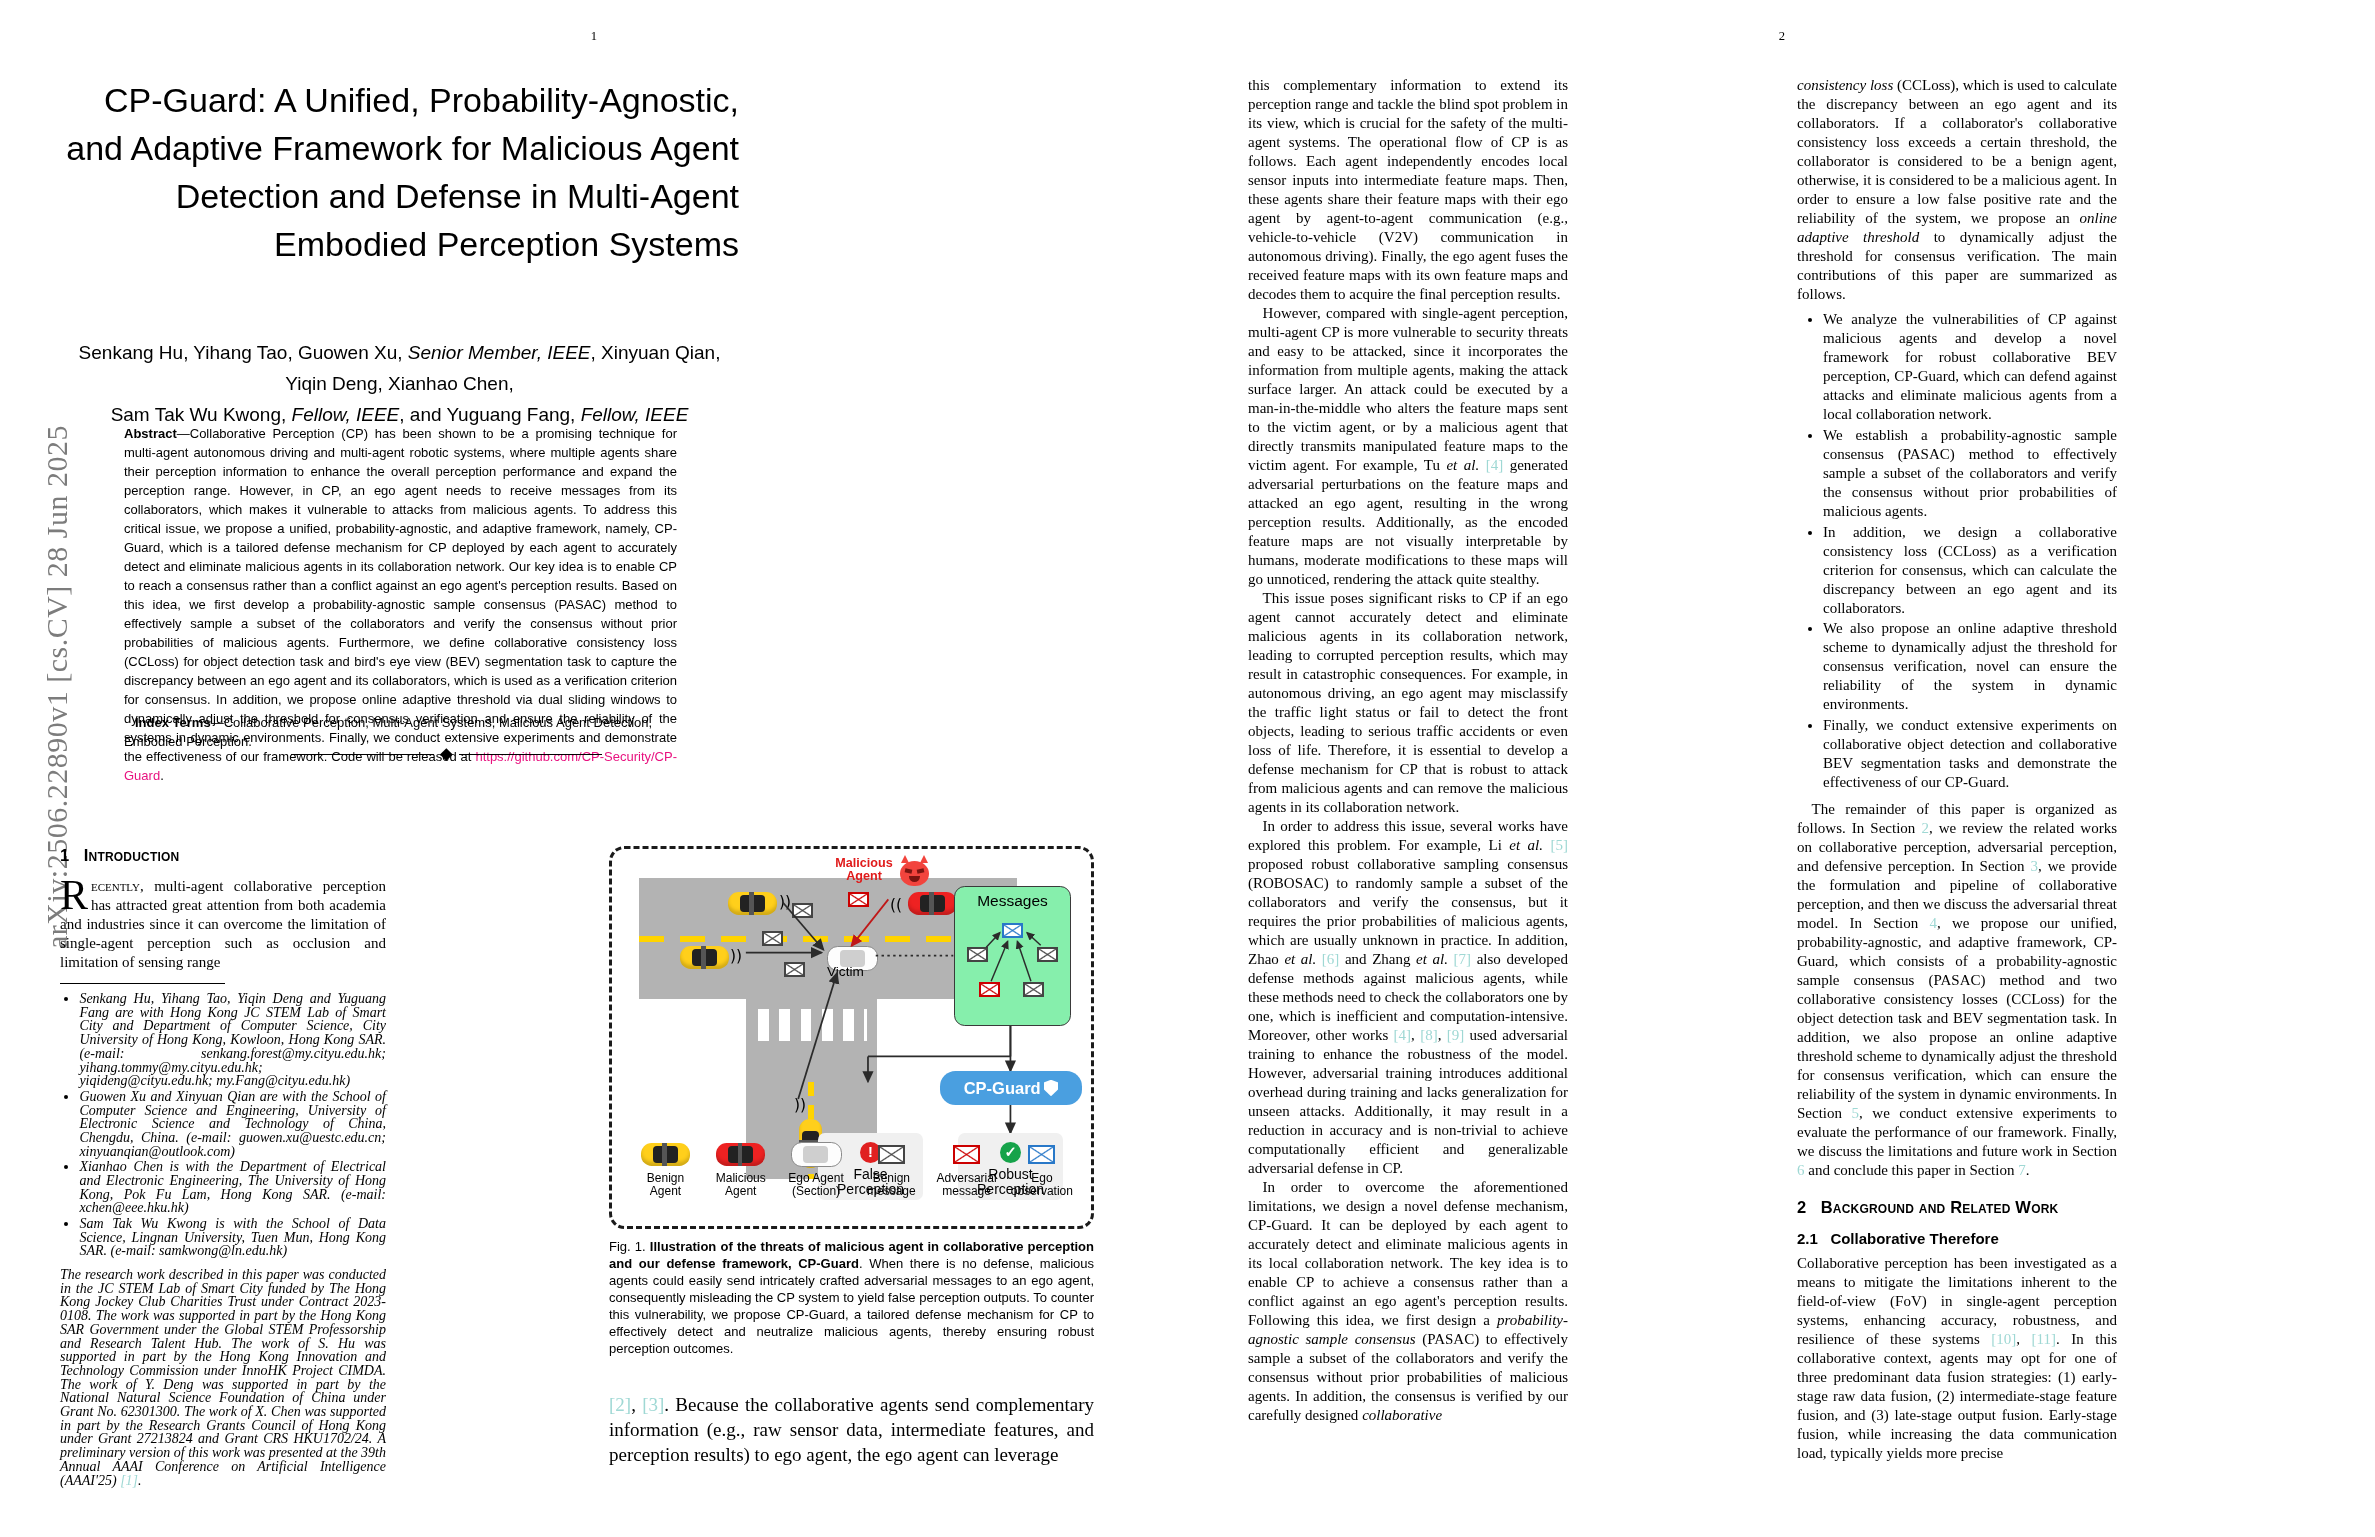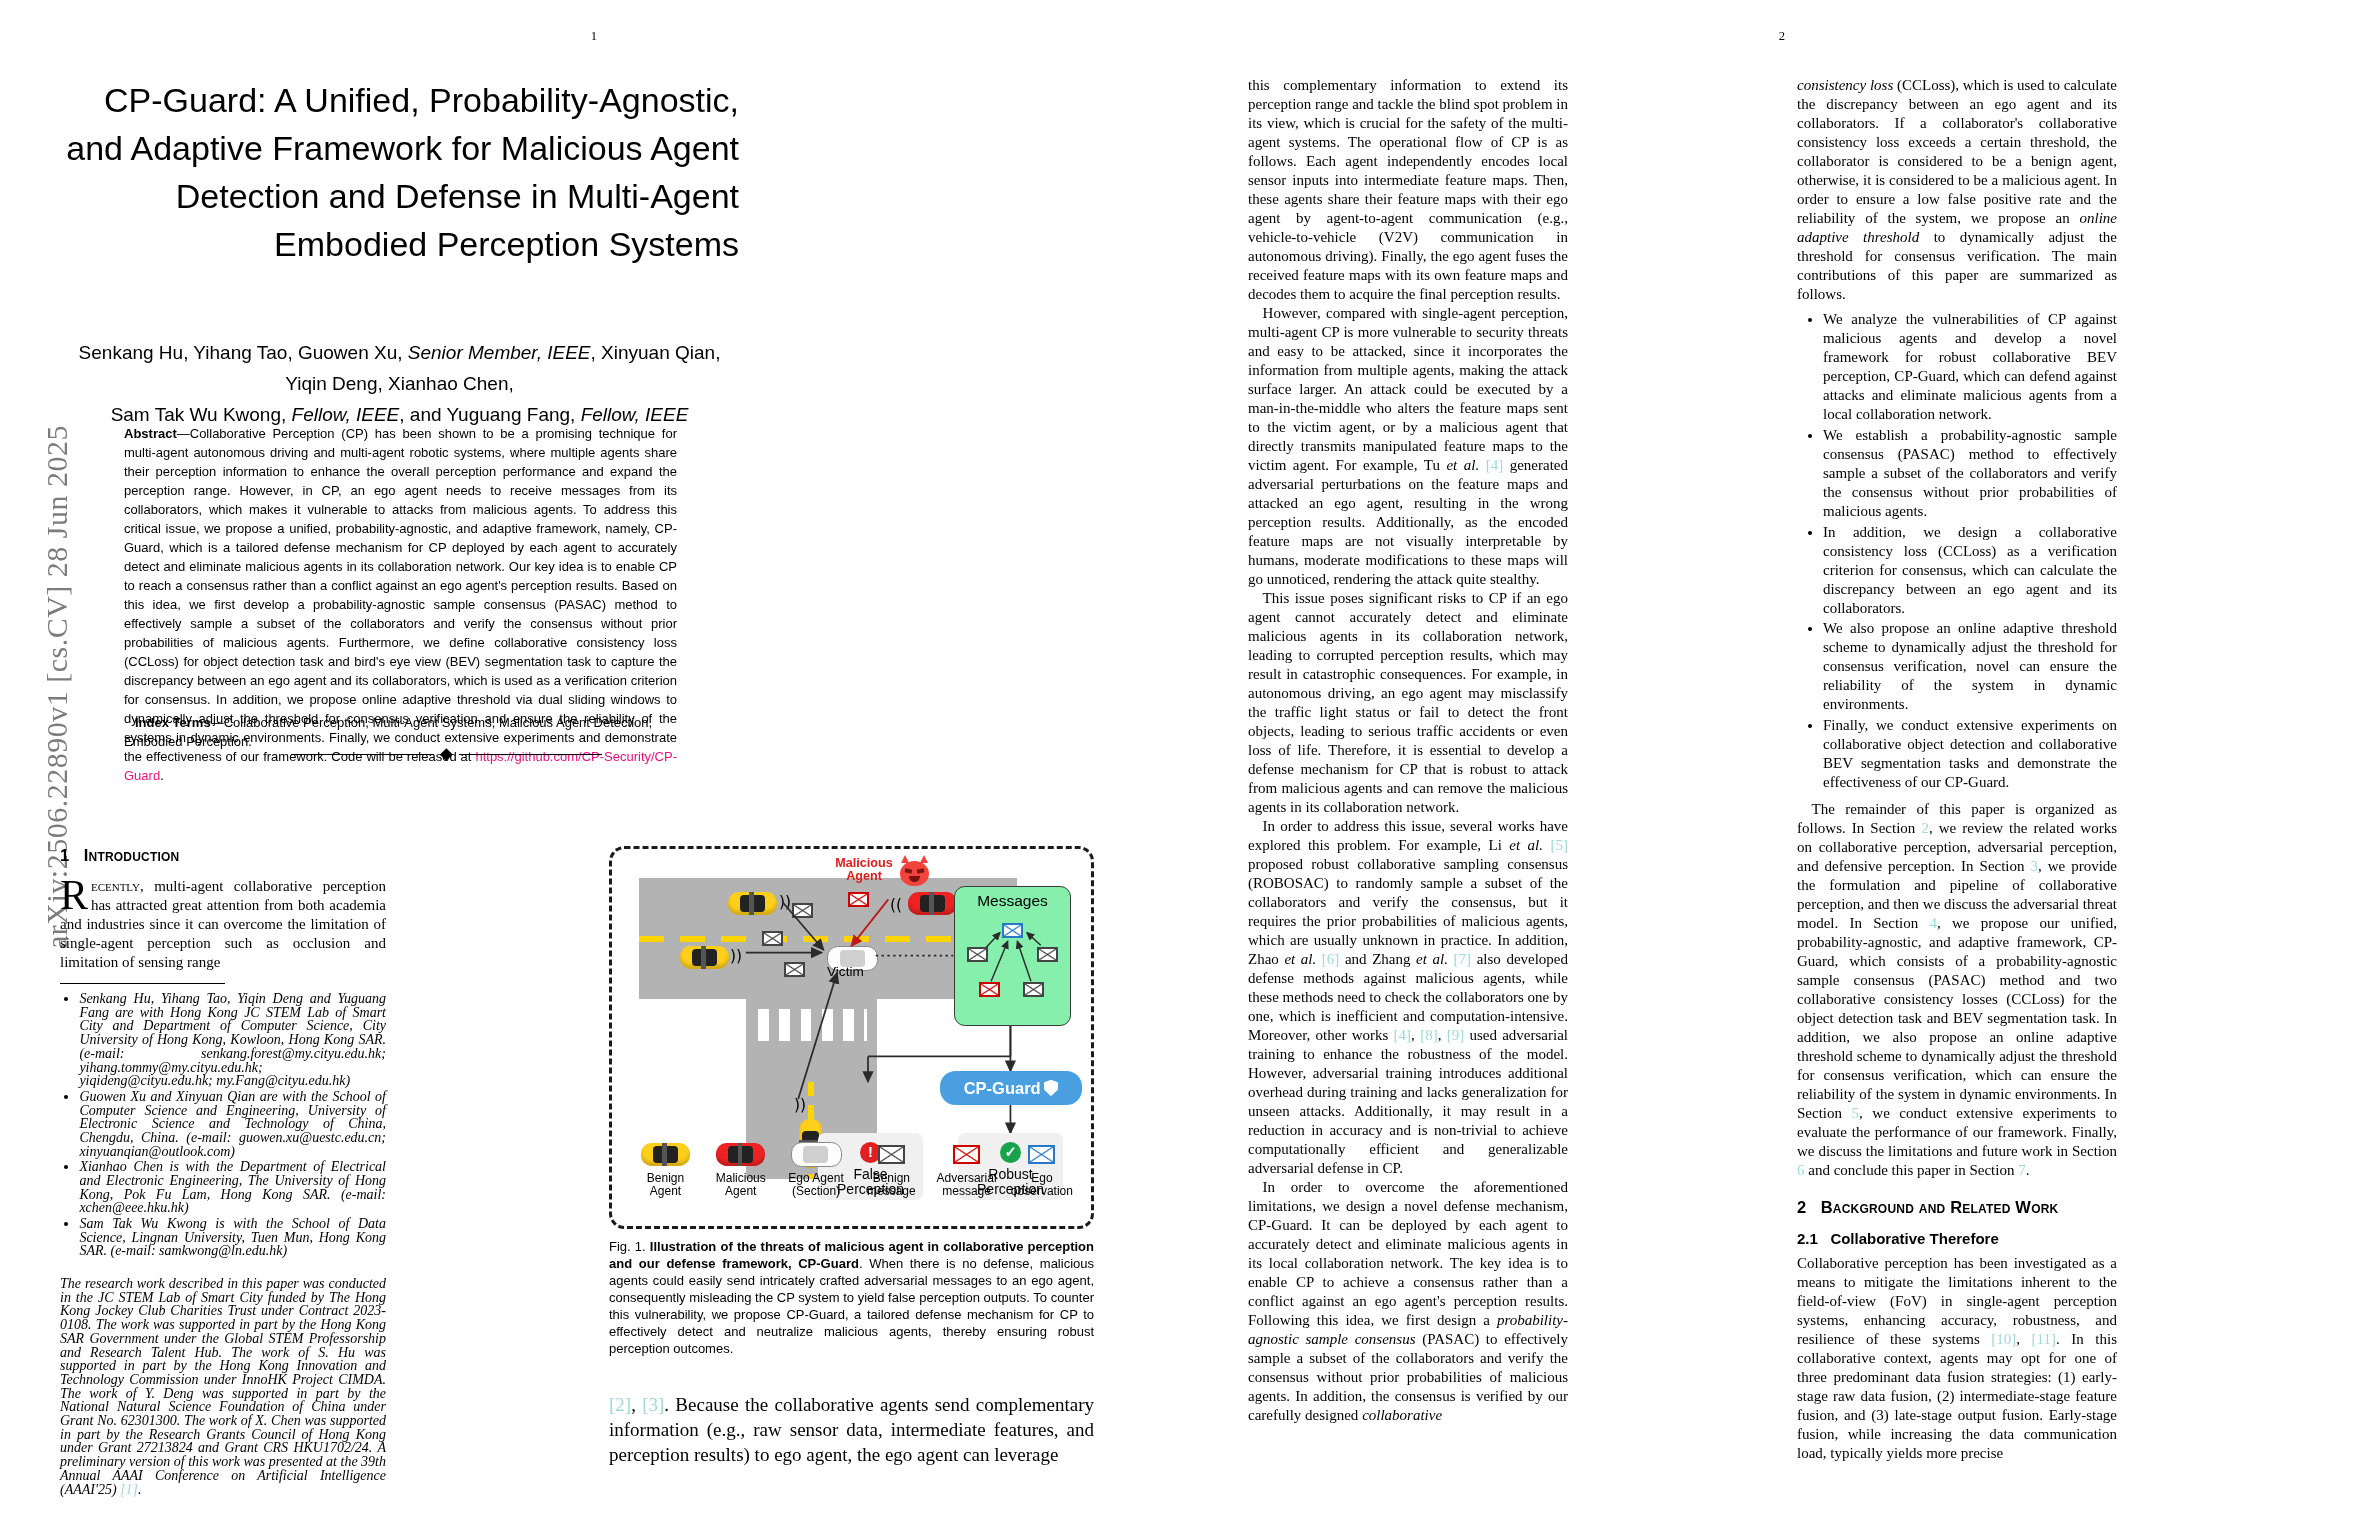--- a/index.html
+++ b/index.html
@@ -106,21 +106,21 @@
   .fn-rule{
     width:165px;height:1px;background:#000;margin:11.6px 0 7.8px 0;
   }
   .footnotes{
     font-family:"Liberation Serif",serif;
     font-style:italic;font-size:14px;line-height:13.7px;
     text-align:justify;color:#000;
   }
   .footnotes ul{margin:0;padding-left:19.4px;list-style:disc;}
   .footnotes li{margin-bottom:1.9px;}
-  .footnotes p{margin:19px 0 0 0;}
+  .footnotes p{margin:10px 0 0 0;}
 
   
   .figbox{
     position:absolute;left:609px;top:846px;width:485px;height:383px;
     border:3.3px dashed #1b1b1b;border-radius:15.5px;background:#fff;
     box-sizing:border-box;
   }
   .figcap{
     position:absolute;left:609px;top:1238px;width:485px;
     font-family:"Liberation Sans",sans-serif;

